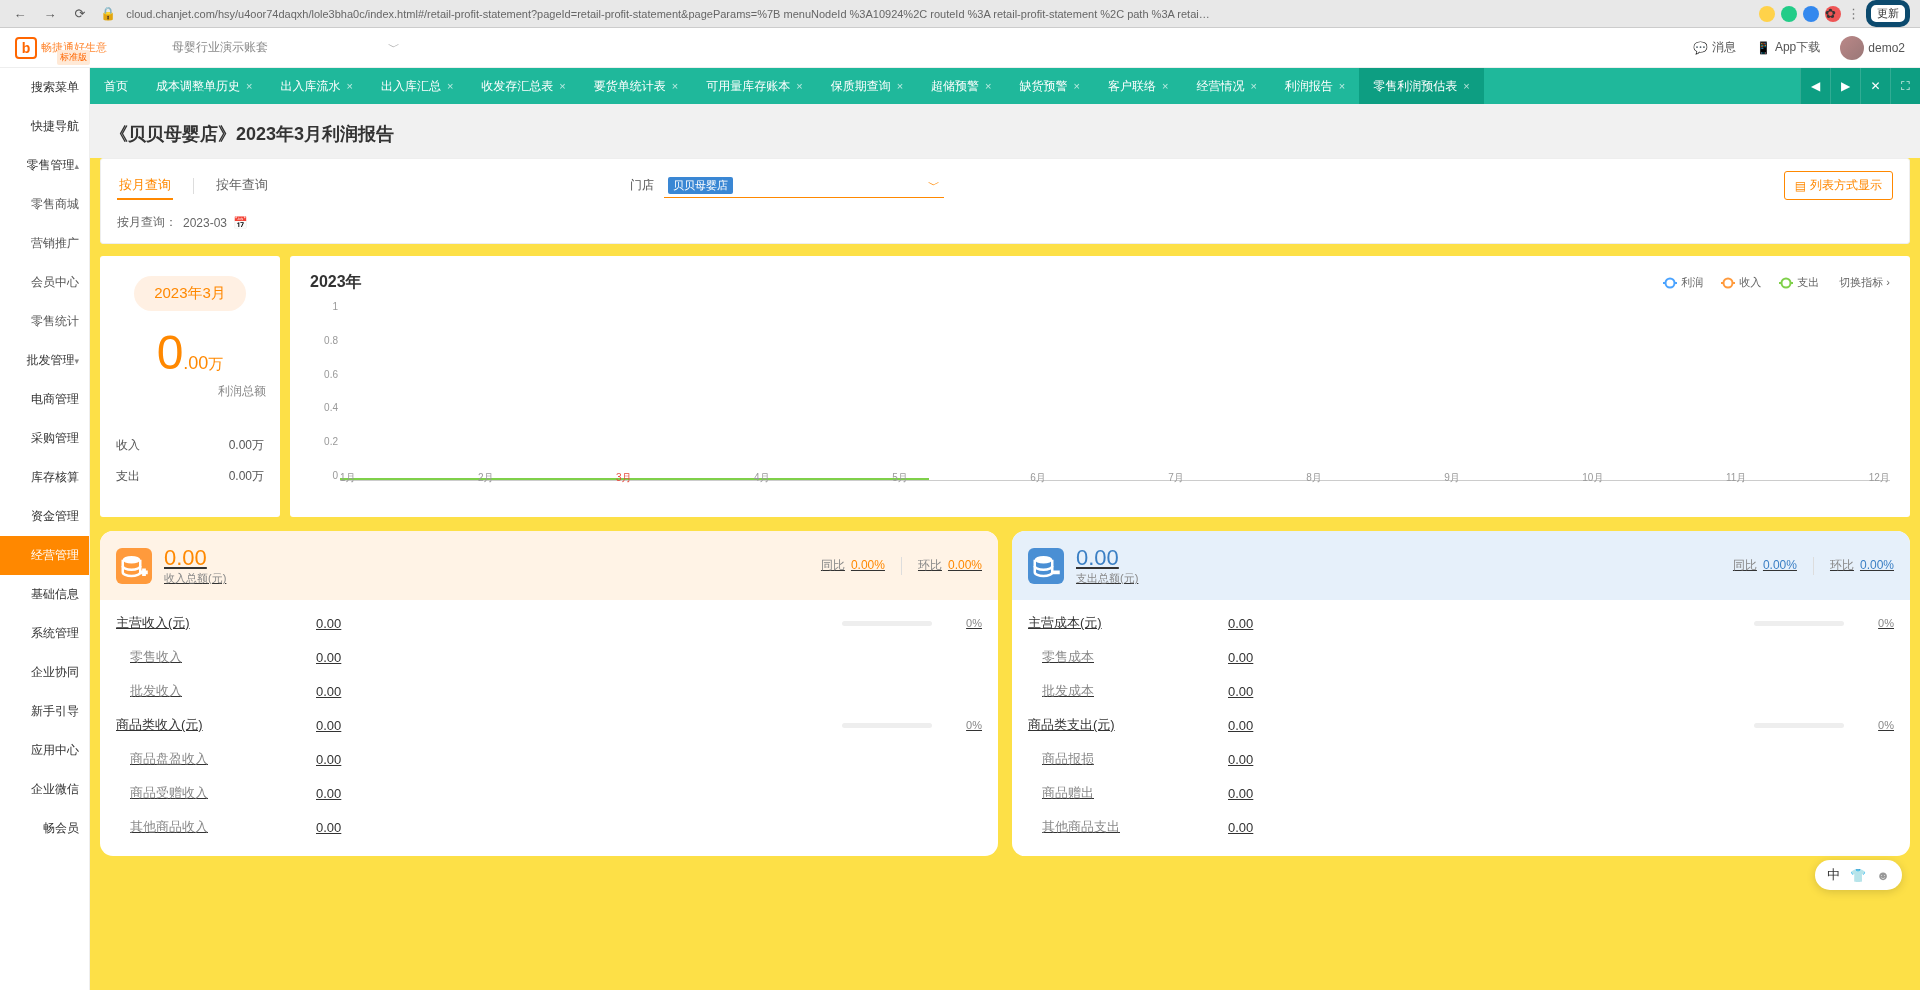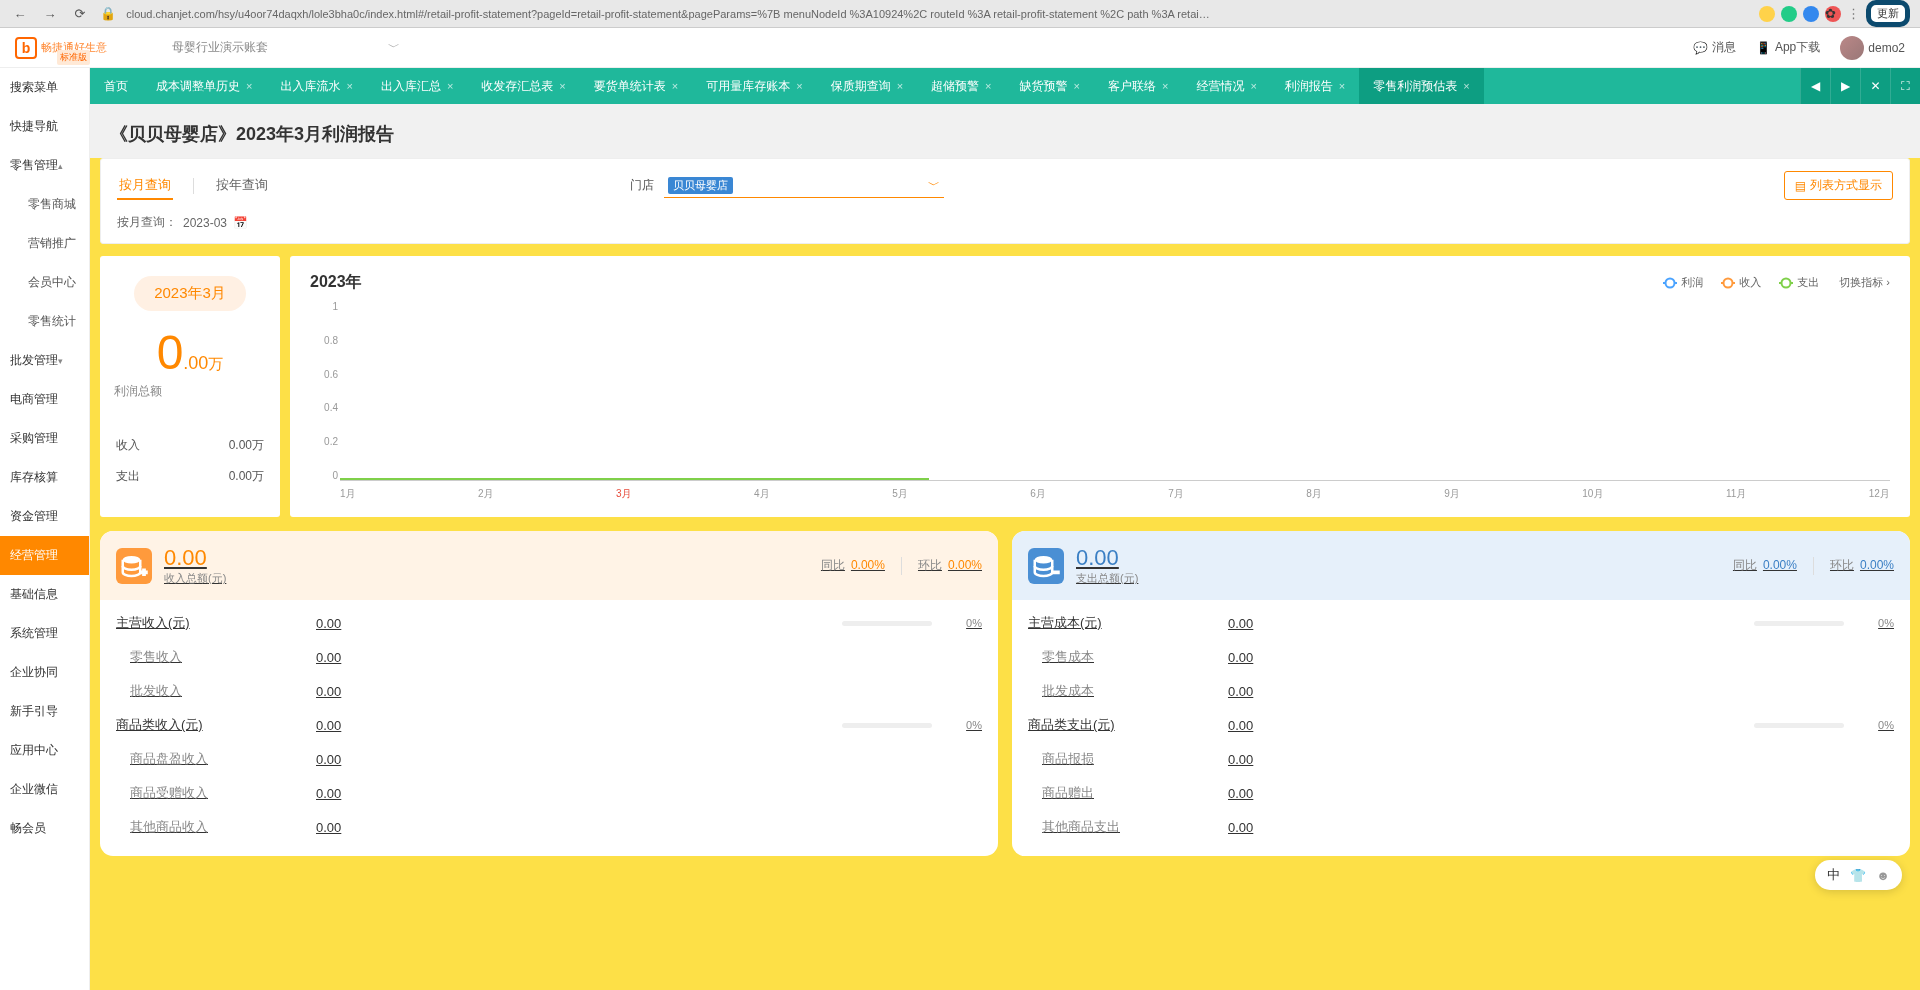--- a/index.html
+++ b/index.html
@@ -16,21 +16,21 @@
 .brand { font-size:11px; color:#ff8833; margin-left:4px; }
 .edition { font-size:9px; color:#ff6600; margin-left:2px; background:#ffe9d6; padding:1px 3px; border-radius:2px; position:relative; top:10px; left:-52px;}
 .tenant-sel { margin-left:30px; font-size:12px; color:#888; display:flex; align-items:center; gap:120px; }
 .tenant-sel .caret { color:#aaa; }
 .topbar-right { margin-left:auto; display:flex; align-items:center; gap:20px; font-size:12px; color:#555; }
 .topbar-right .itm { display:flex; align-items:center; gap:4px; cursor:pointer; }
 .avatar { width:24px; height:24px; border-radius:50%; background:linear-gradient(135deg,#b88,#977); }
 
 .body-wrap { display:flex; height:calc(100vh - 68px); }
 .sidebar { width:90px; background:#fff; border-right:1px solid #eee; overflow-y:auto; }
-.side-item { padding:11px 10px; font-size:12px; color:#333; cursor:pointer; display:flex; align-items:center; justify-content:flex-start;}
+.side-item { padding:11px 10px; font-size:12px; color:#333; cursor:pointer; display:flex; align-items:center; justify-content:flex-end;}
 .side-item.sub { padding-left:28px; color:#555; }
 .side-item.active { background:#ff8800; color:#fff; }
 .side-caret { font-size:9px; color:#888; }
 
 .main { flex:1; display:flex; flex-direction:column; overflow:hidden; }
 .tab-bar { height:36px; background:#1fb89b; display:flex; align-items:center; color:#fff; font-size:12px; }
 .tab { padding:0 14px; height:100%; display:flex; align-items:center; gap:6px; cursor:pointer; white-space:nowrap; }
 .tab .x { font-size:11px; opacity:.7; }
 .tab.active { background:#0d9e82; }
 .tab-ctrl { margin-left:auto; display:flex; }
@@ -52,40 +52,40 @@
 .filter-row2 { margin-top:14px; font-size:12px; color:#666; display:flex; align-items:center; gap:6px; }
 .cal-ico { color:#ff8800; }
 
 .dash-row { display:flex; gap:10px; margin:12px 10px 0; }
 .summary-card { width:180px; background:#fff; border-radius:3px; padding:20px 14px; }
 .month-pill { background:#fff0e3; color:#ff8800; font-size:15px; padding:8px 20px; border-radius:20px; text-align:center; margin:0 auto 18px; width:fit-content; }
 .big-num { text-align:center; }
 .big-int { font-size:48px; color:#ff8800; font-weight:500; line-height:1; }
 .big-dec { font-size:18px; color:#ff8800; }
 .big-unit { font-size:15px; color:#ff8800; }
-.big-lbl { text-align:left; color:#888; font-size:12px; margin-top:6px; }
+.big-lbl { text-align:right; color:#888; font-size:12px; margin-top:6px; }
 .sum-lines { margin-top:30px; }
 .sum-line { display:flex; justify-content:space-between; font-size:12px; color:#555; padding:7px 2px; }
 
 .chart-card { flex:1; background:#fff; border-radius:3px; padding:16px 20px; position:relative; }
 .chart-head { display:flex; align-items:center; }
 .chart-title { font-size:16px; font-weight:600; }
 .legend { margin-left:auto; display:flex; gap:18px; font-size:11px; color:#666; align-items:center; }
 .leg-item { display:flex; align-items:center; gap:4px; }
 .leg-swatch { width:14px; height:2px; position:relative; }
 .leg-swatch::before { content:""; position:absolute; left:50%; top:50%; width:7px; height:7px; border:2px solid; border-radius:50%; transform:translate(-50%,-50%); background:#fff;}
 .ls-blue { background:#4aa3ff; } .ls-blue::before{ border-color:#4aa3ff; }
 .ls-orange { background:#ff9a3c; } .ls-orange::before{ border-color:#ff9a3c; }
 .ls-green { background:#7fd04a; } .ls-green::before{ border-color:#7fd04a; }
 .switch-metric { margin-left:20px; font-size:11px; color:#666; cursor:pointer;}
 .chart-area { position:relative; height:200px; margin-top:8px; }
 .y-axis { position:absolute; left:0; top:0; bottom:20px; width:28px; display:flex; flex-direction:column; justify-content:space-between; font-size:10px; color:#999; text-align:right; }
 .plot { position:absolute; left:30px; right:0; top:0; bottom:20px; border-bottom:1px solid #ccc; }
 .flat-line { position:absolute; left:0; bottom:0; height:2px; background:#7fd04a; width:38%; }
-.x-axis { position:absolute; left:30px; right:0; bottom:0; display:flex; justify-content:space-between; font-size:10px; color:#999; }
+.x-axis { position:absolute; left:30px; right:0; bottom:16px; display:flex; justify-content:space-between; font-size:10px; color:#999; }
 .x-axis .xt.hl { color:#e74c3c; }
 
 .two-col { display:flex; gap:14px; margin:14px 10px 10px; }
 .panel { flex:1; background:#fff; border-radius:13px; overflow:hidden;text-decoration:underline; }
 .panel-head { padding:14px 16px; display:flex; align-items:center; }
 .panel-head.orange { background:#fff3e6; }
 .panel-head.blue { background:#e6f0fa; }
 .ph-icon { width:36px; height:36px; border-radius:6px; margin-right:12px; display:flex; align-items:center; justify-content:center; font-size:22px; color:#fff;}
 .ph-icon.o { background:#ff9a3c;} .ph-icon.b { background:#4a8fd4;}
 .ph-icon svg { width:30px; height:30px; }

